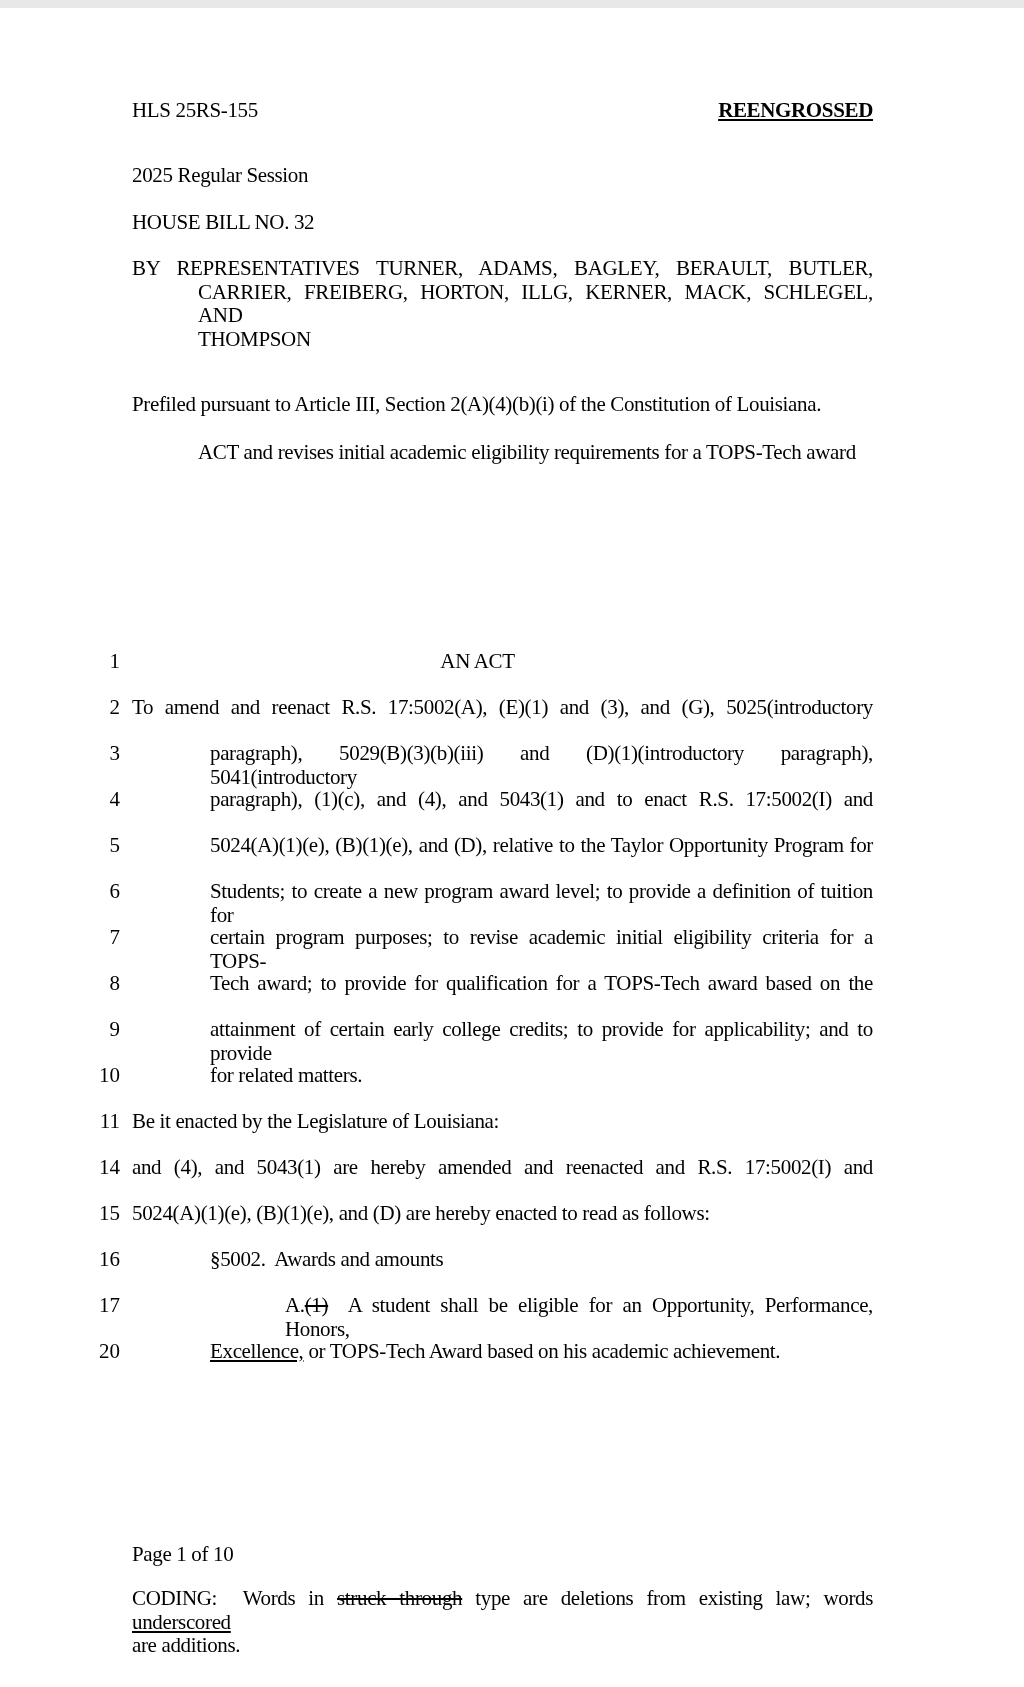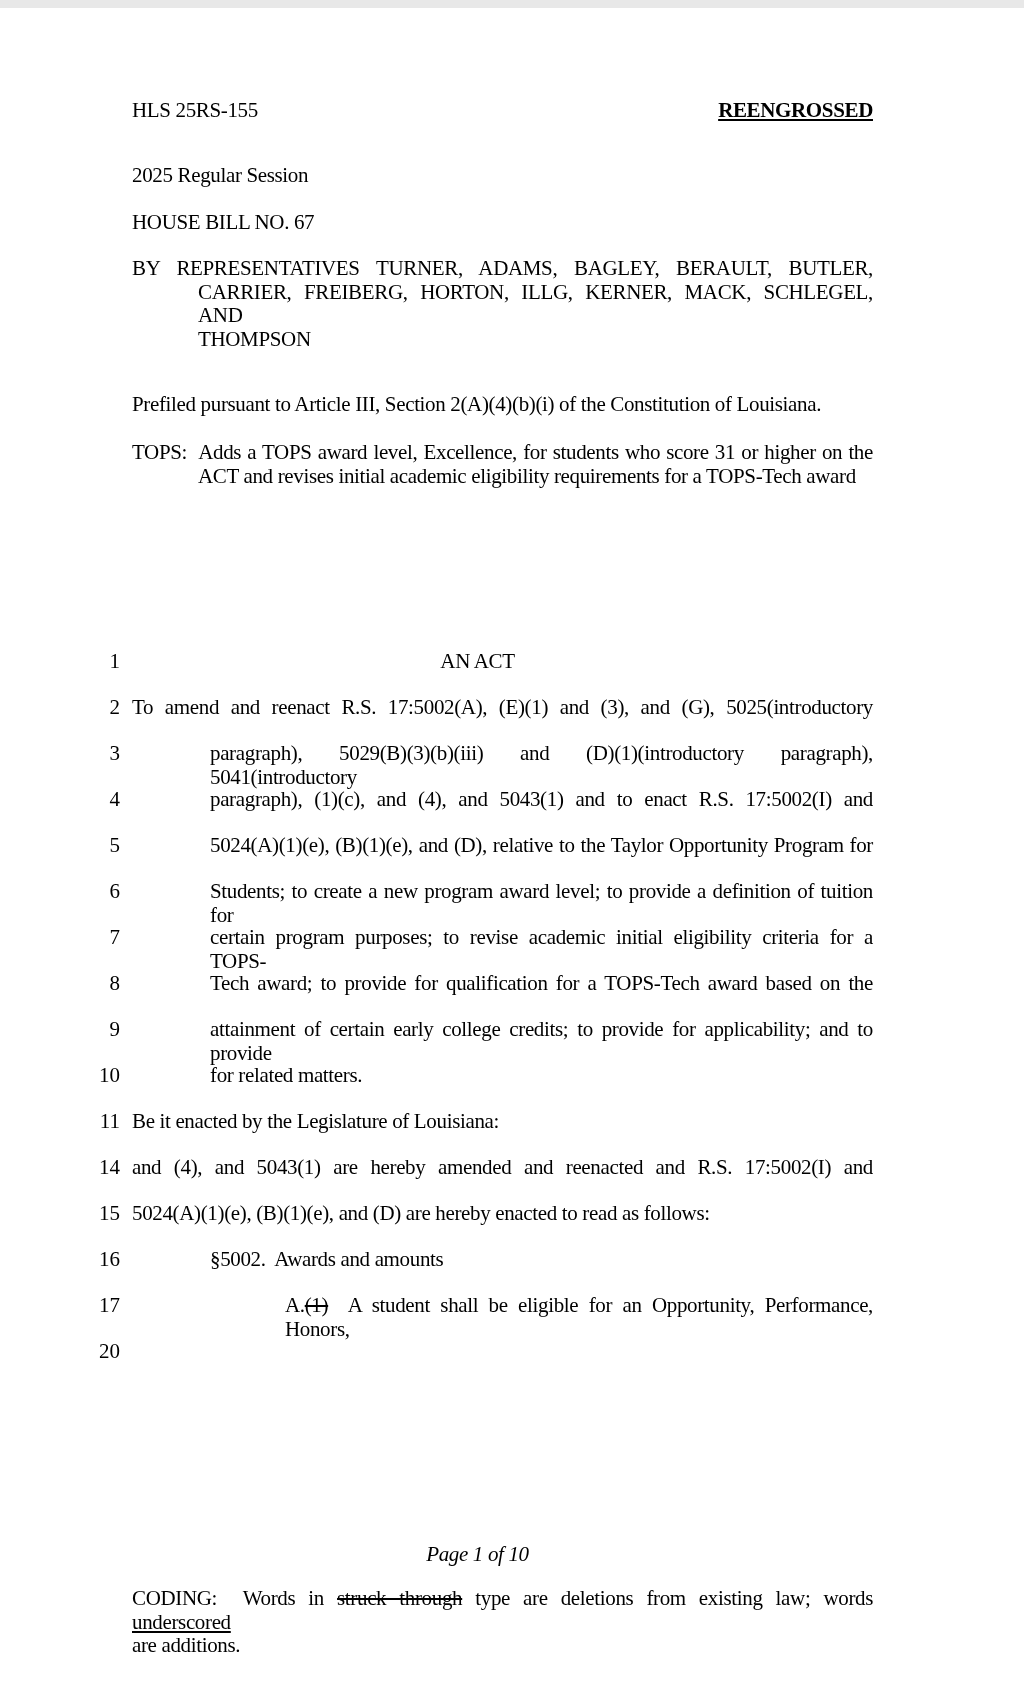--- a/index.html
+++ b/index.html
@@ -42,47 +42,46 @@
   .bill-line .txt { display:block; }
   .bill-line.justify .txt { text-align:justify; text-align-last:justify; }
   .bill-line.center .txt { text-align:center; padding-right:50px; }
   .bill-line.ind1 .txt { padding-left:78px; }
   .bill-line.ind2 .txt { padding-left:153px; }
 
   .strike { text-decoration:line-through; }
   .under  { text-decoration:underline; }
 
   
-  .page-num { left:132px; top:1534px; width:741px; text-align:center; padding-right:50px; box-sizing:border-box;font-style:italic; }
+  .page-num { left:132px; top:1534px; width:741px; text-align:left; padding-right:50px; box-sizing:border-box; }
   .coding   { left:132px; top:1579px; width:741px; }
 </style>
 </head>
 <body>
 
 <div class="page">
 
   <div class="abs doc-header">
     <span class="line">HLS 25RS-155</span>
     <span class="line reengrossed">REENGROSSED</span>
   </div>
 
   <div class="abs session line">2025 Regular Session</div>
 
-  <div class="abs billno line">HOUSE BILL NO. 67</div>
+  <div class="abs billno line">HOUSE BILL NO. 32</div>
 
   <div class="abs authors" id="authors-block">
       <div class="wrap-line justify"><span>BY REPRESENTATIVES TURNER, ADAMS, BAGLEY, BERAULT, BUTLER,</span></div>
       <div class="wrap-line hang justify"><span>CARRIER, FREIBERG, HORTON, ILLG, KERNER, MACK, SCHLEGEL, AND</span></div>
       <div class="wrap-line hang"><span>THOMPSON</span></div>
     </div>
 
   <div class="abs prefiled line">Prefiled pursuant to Article III, Section 2(A)(4)(b)(i) of the Constitution of Louisiana.</div>
 
   <div class="abs abstract" id="abstract-block">
-      <div class="wrap-line justify"><span>TOPS:&nbsp; Adds a TOPS award level, Excellence, for students who score 31 or higher on the</span></div>
       <div class="wrap-line hang"><span>ACT and revises initial academic eligibility requirements for a TOPS-Tech award</span></div>
     </div>
 
   <div class="abs bill-lines" id="bill-lines">
       <div class="bill-line center">
         <span class="num">1</span>
         <span class="txt"><span>AN ACT</span></span>
       </div>
       <div class="bill-line justify">
         <span class="num">2</span>
@@ -135,20 +134,21 @@
       <div class="bill-line ind1">
         <span class="num">16</span>
         <span class="txt"><span>§5002.&nbsp; Awards and amounts</span></span>
       </div>
       <div class="bill-line justify ind2">
         <span class="num">17</span>
         <span class="txt"><span>A.</span><span class="strike">(1)</span><span>&nbsp; A student shall be eligible for an Opportunity, Performance, Honors,</span></span>
       </div>
       <div class="bill-line ind1">
         <span class="num">20</span>
+        <span class="txt"><span class="under">Excellence,</span><span> or TOPS-Tech Award based on his academic achievement.</span></span>
       </div>
     </div>
 
   <div class="abs page-num line">Page 1 of 10</div>
 
   <div class="abs coding" id="coding-block">
       <div class="wrap-line justify"><span>CODING:&nbsp; Words in </span><span class="strike">struck through</span><span> type are deletions from existing law; words </span><span class="under">underscored</span></div>
       <div class="wrap-line"><span>are additions.</span></div>
     </div>
 

